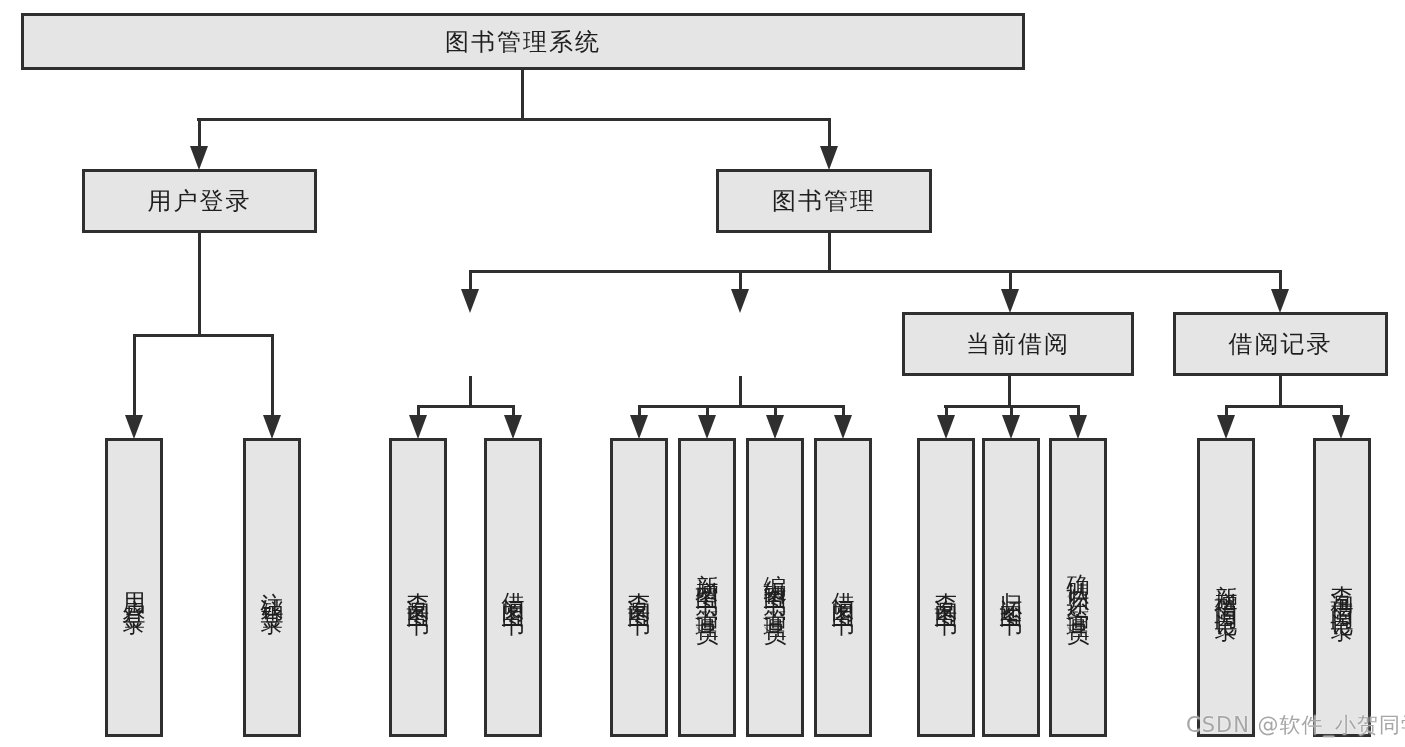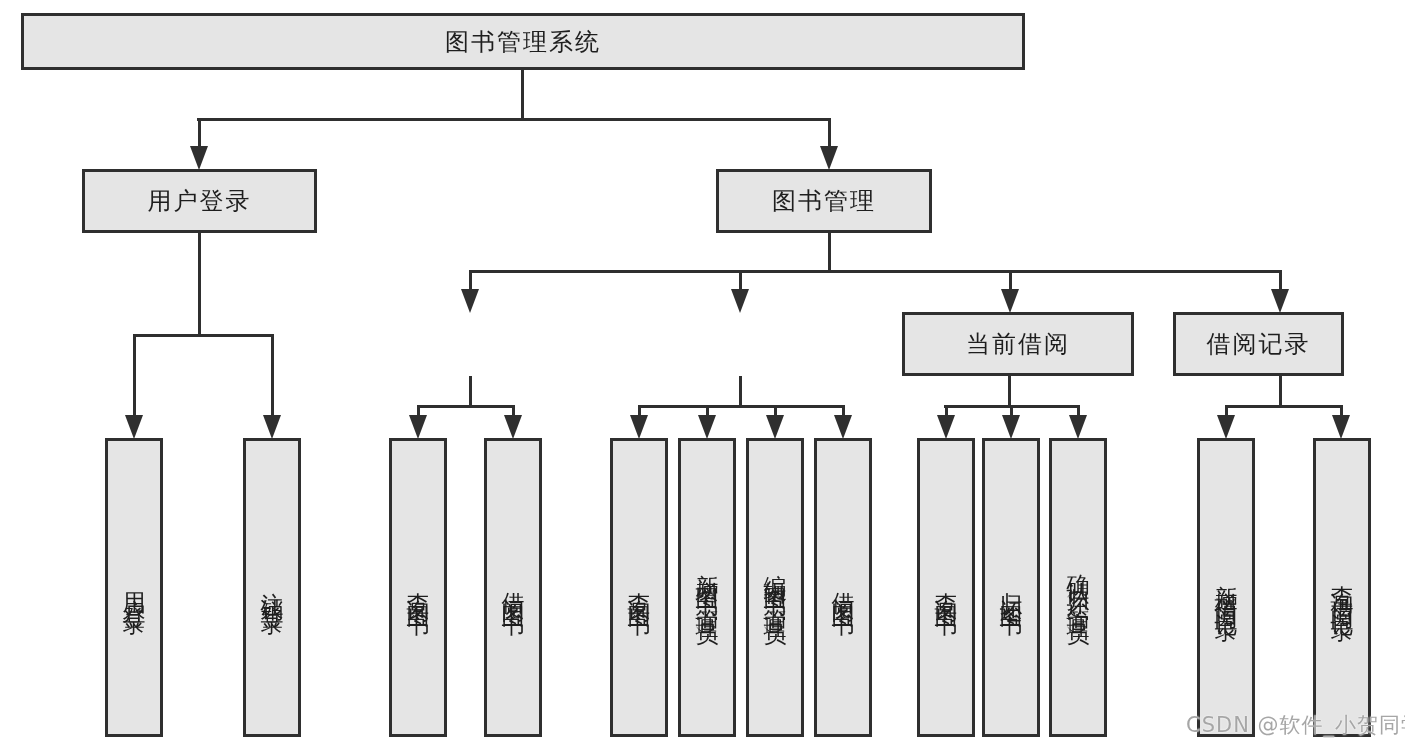--- a/index.html
+++ b/index.html
@@ -50,21 +50,21 @@
 <body>
 
 <div id="canvas">
 
   <div class="box" style="left:21px;top:13px;width:1004px;height:57px;">图书管理系统</div>
 
   <div class="box" style="left:82px;top:169px;width:235px;height:64px;">用户登录</div>
   <div class="box" style="left:676px;top:169px;width:216px;height:64px;margin-left:40px;">图书管理</div>
 
   <div class="box" style="left:902px;top:312px;width:232px;height:64px;">当前借阅</div>
-  <div class="box" style="left:1173px;top:312px;width:171px;height:64px;text-align:right;">借阅记录</div>
+  <div class="box" style="left:1173px;top:312px;width:215px;height:64px;text-align:right;">借阅记录</div>
 
   <div class="box vbox" style="left:105px;top:438px;width:58px;height:299px;">用户登录</div>
   <div class="box vbox" style="left:243px;top:438px;width:58px;height:299px;">注销登录</div>
 
   <div class="box vbox" style="left:389px;top:438px;width:58px;height:299px;">查询图书</div>
   <div class="box vbox" style="left:484px;top:438px;width:58px;height:299px;">借阅图书</div>
 
   <div class="box vbox" style="left:610px;top:438px;width:58px;height:299px;">查询图书</div>
   <div class="box vbox" style="left:678px;top:438px;width:58px;height:299px;">新增图书（管理员）</div>
   <div class="box vbox" style="left:746px;top:438px;width:58px;height:299px;">编辑图书（管理员）</div>

